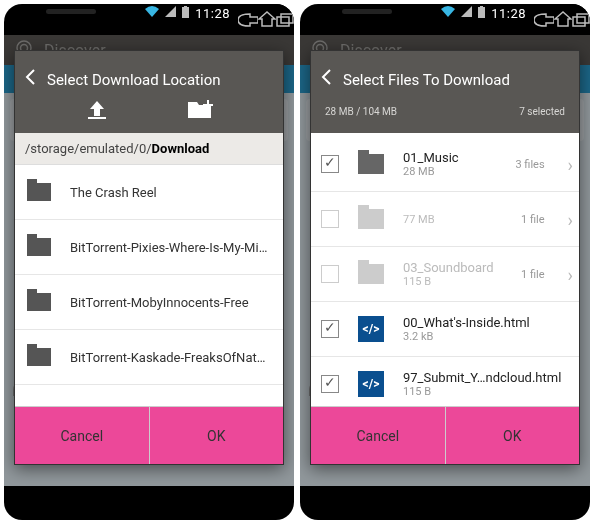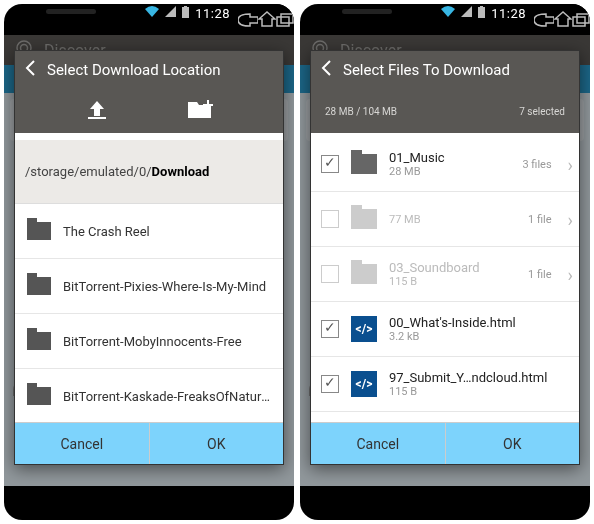--- a/index.html
+++ b/index.html
@@ -101,22 +101,22 @@
     position: absolute;
     left:0; right:0; top:31px; bottom:34px;
     background: rgba(0,0,0,0.35);
     z-index:1;
   }
   .dlg-title {
     background: #595754;
     color: #fff;
     height: 38px;
     display: flex;
-    align-items: center;
-    padding: 12px 10px;
+    align-items: flex-end;
+    padding: 0 10px;
     font-size: 15px;
     gap: 12px;
   }
   .dlg-toolbar {
     background: #595754;
     height: 44px;
     display: flex;
     align-items: center;
     justify-content: space-around;
     padding: 0 30px;
@@ -126,39 +126,38 @@
     height: 44px;
     display: flex;
     align-items: center;
     justify-content: space-between;
     padding: 0 14px;
     color: #d7d6d4;
     font-size: 10px;
   }
   .path-bar {
     background: #eceae7;
-    padding: 24px 10px;
+    padding: 8px 10px;
     font-size: 13px;
     color: #444;
     border-bottom: 1px solid #ddd;
-    margin-top: 7px;
   }
   .path-bar b { color: #000; }
   .file-list {
     flex: 1;
     overflow: hidden;
     background: #fff;
   }
   .folder-row, .file-row {
     height: 55px;
     border-bottom: 1px solid #e6e6e6;
     display: flex;
     align-items: center;
     padding: 0 12px;
-    gap: 12px;
+    gap: 19px;
     font-size: 13px;
     color: #333;
   }
   .folder-row span.name { white-space: nowrap; overflow: hidden; text-overflow: ellipsis; flex:1; }
   .folder-icon {
     width: 24px; height: 18px; background: #555; position: relative;
   }
   .folder-icon:before {
     content:""; position:absolute; top:-4px; left:0; width:10px; height:4px; background:#555;
   }
@@ -180,24 +179,24 @@
   }
   .file-row .info { flex:1; min-width:0; }
   .file-row .fname { font-size: 13px; color:#222; white-space:nowrap; overflow:hidden; text-overflow:ellipsis; }
   .file-row .fsize { font-size: 11px; color:#999; }
   .file-row .meta { font-size: 11px; color:#999; flex:none; margin-right:4px; }
   .file-row .chev { color:#bbb; font-size:18px; flex:none; }
   .file-row.disabled .fname, .file-row.disabled .fsize { color:#bbb; }
   .file-row.disabled .folder-ic, .file-row.disabled .folder-ic:before { background:#ccc; }
   .file-row.disabled .cb { border-color:#ccc; }
   .dlg-buttons {
-    height: 42px;
+    height: 58px;
     display:flex;
     border-top: 1px solid #ccc;
-    background:#7dd3fc;
+    background:#ec4899;
   }
   .dlg-buttons .btn {
     flex:1;
     display:flex;
     align-items:center;
     justify-content:center;
     font-size:14px;
     color:#333;
   }
   .dlg-buttons .btn:first-child { border-right:1px solid #ccc; }

